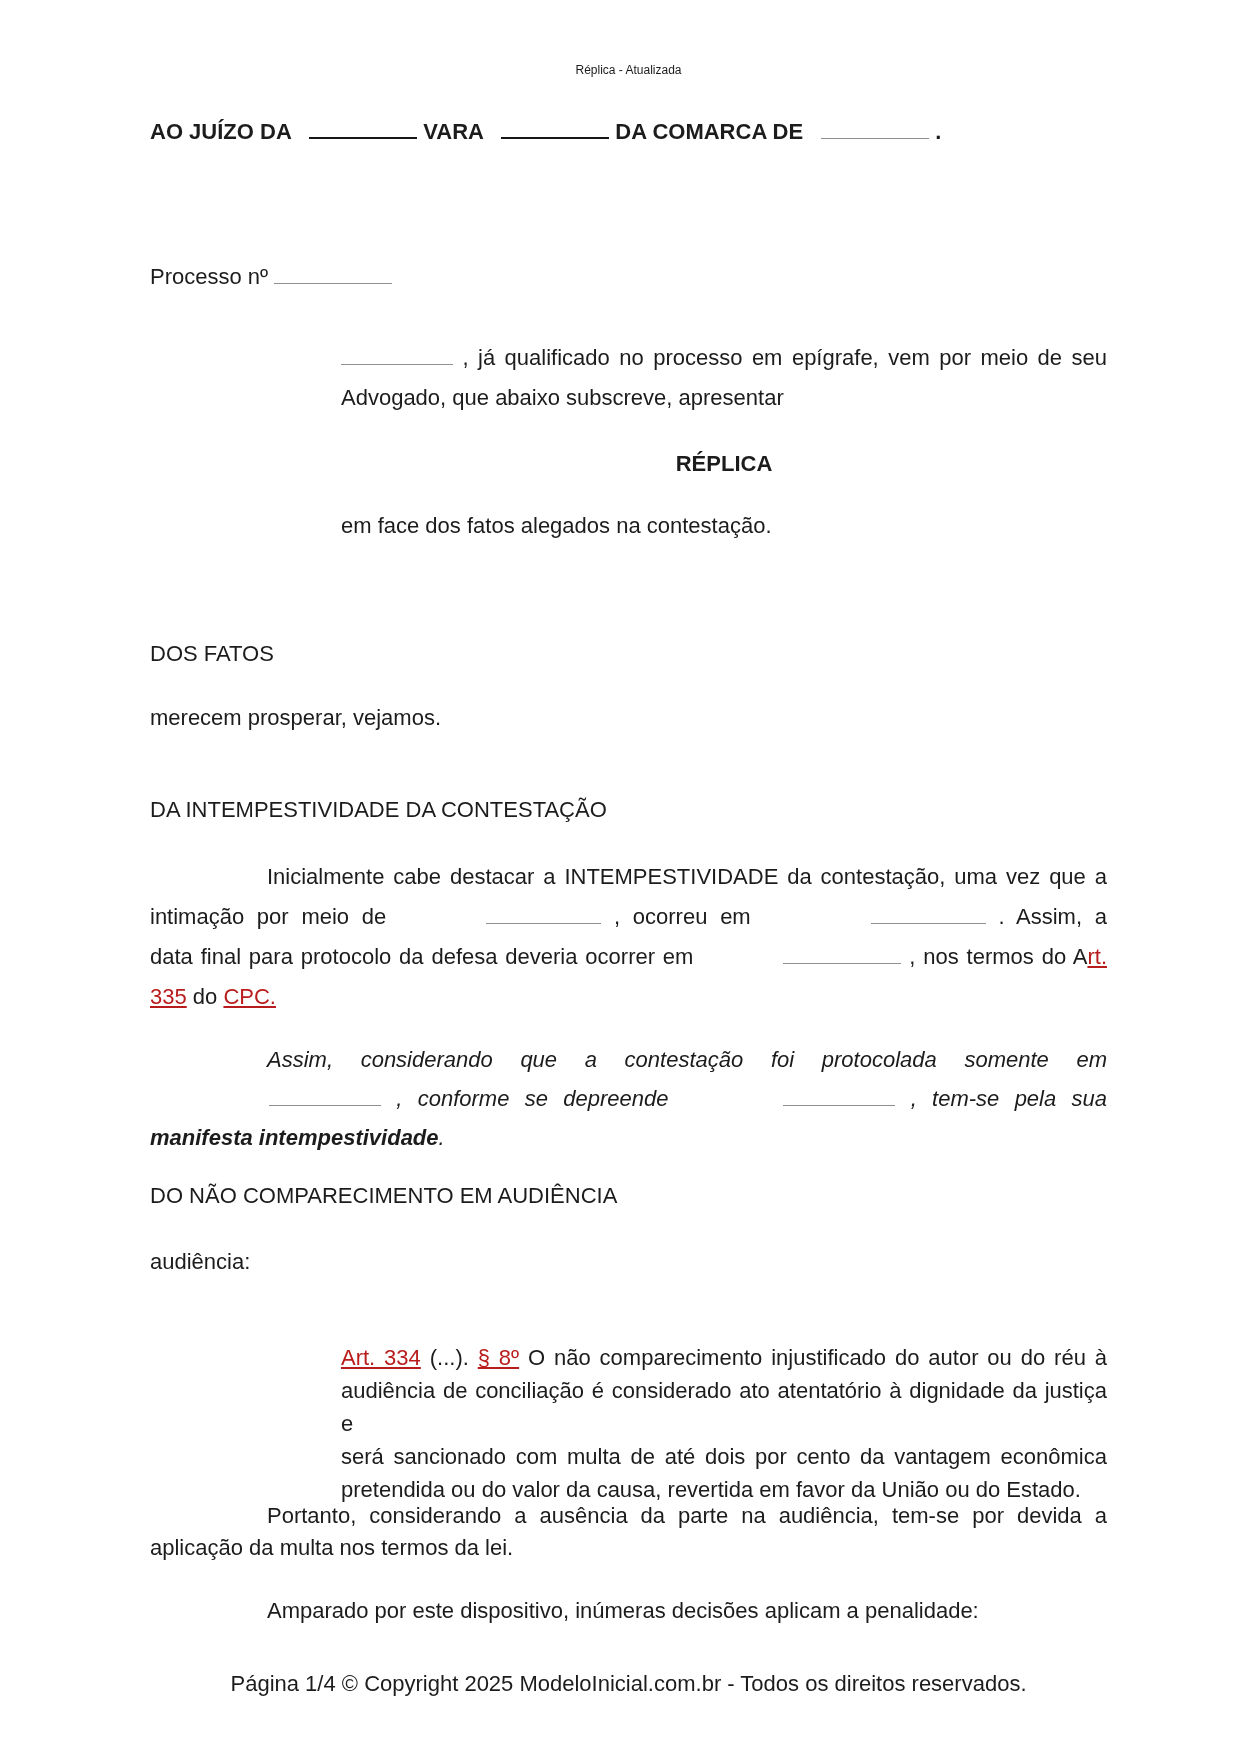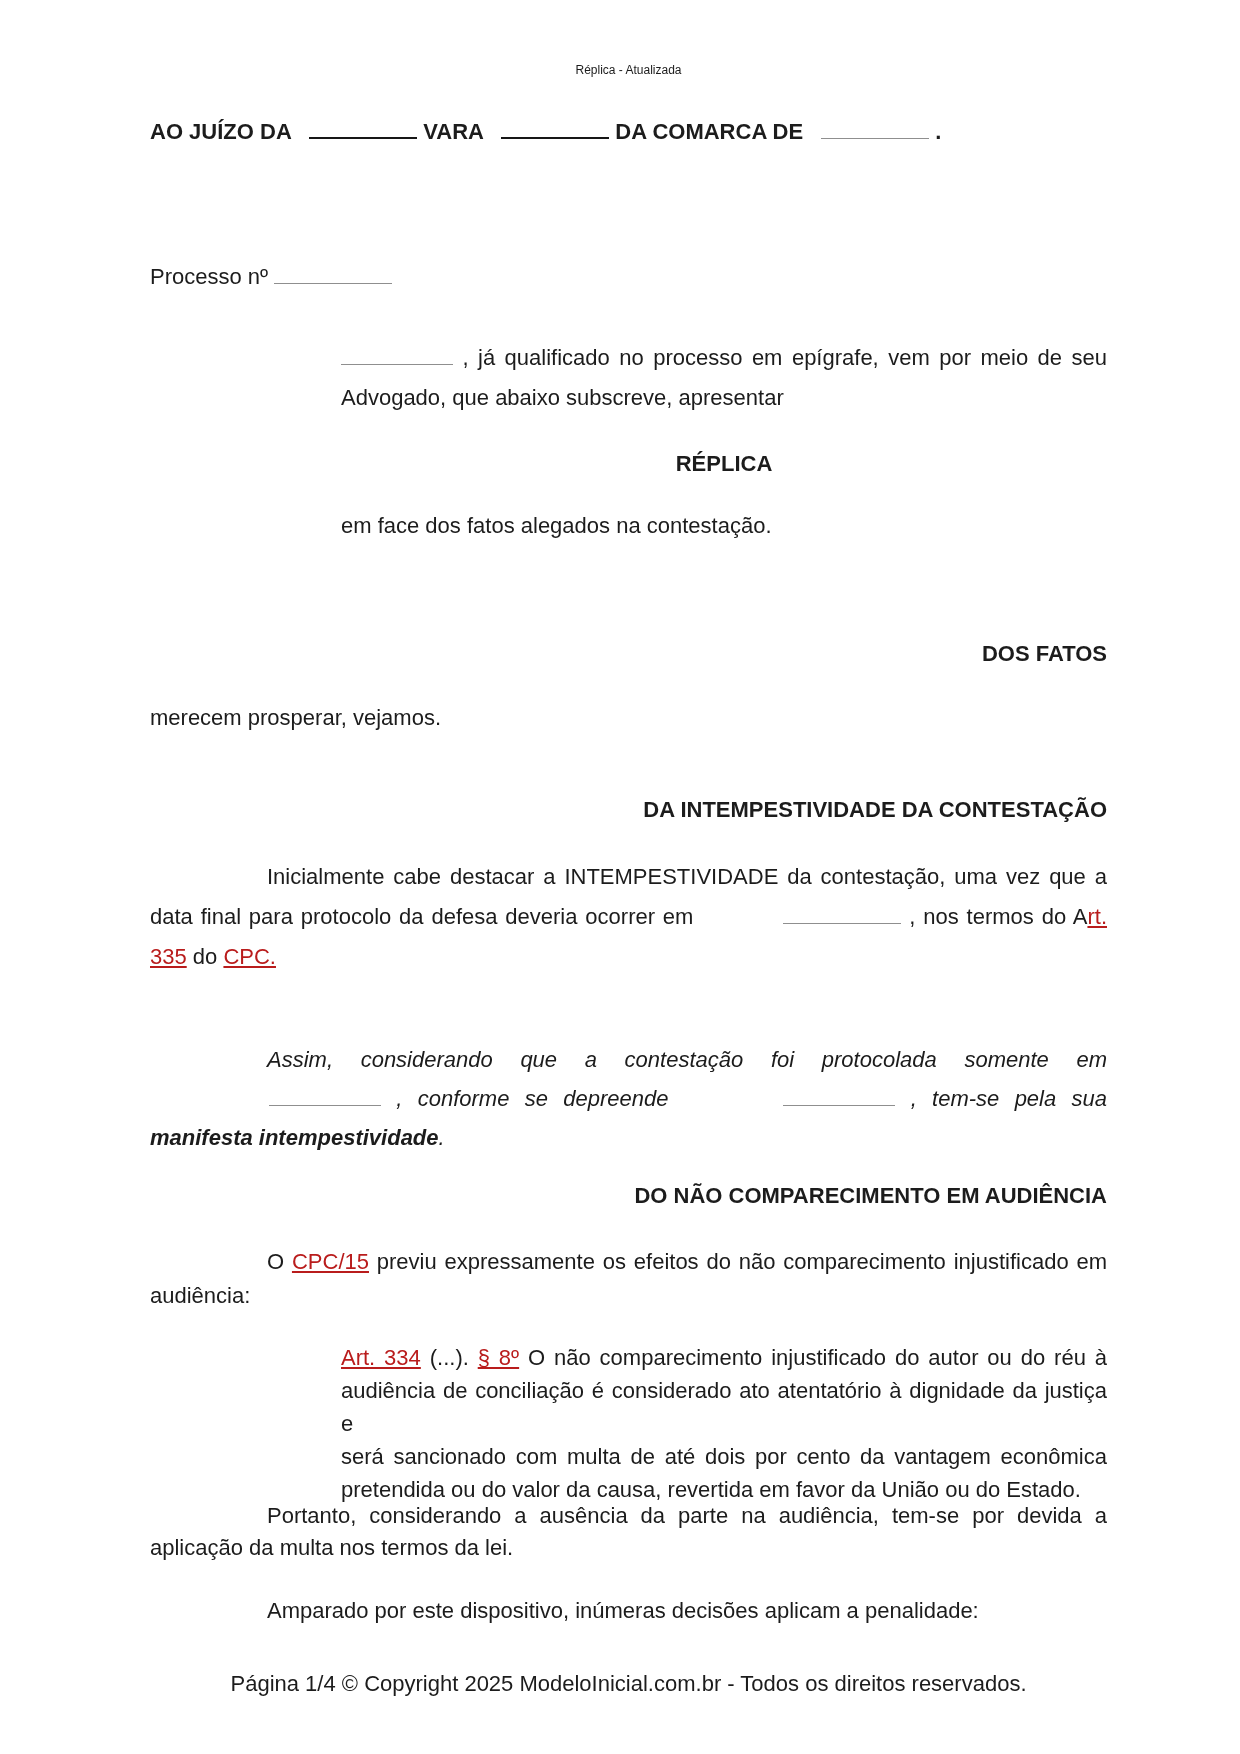--- a/index.html
+++ b/index.html
@@ -3,21 +3,21 @@
 <meta charset="utf-8">
 <style>
   html,body{margin:0;padding:0;background:#ffffff;}
   #page{position:relative;width:1240px;height:1754px;background:#ffffff;overflow:hidden;
         font-family:"Liberation Sans","DejaVu Sans",sans-serif;color:#1c1c1c;}
   .blk{position:absolute;font-size:22px;}
   .line{min-height:1em;}
   .j{text-align:justify;text-align-last:justify;}
   .lnk{color:#b91c1c;text-decoration:underline;cursor:pointer;}
   .bold{font-weight:bold;}
-  .hd{font-weight:bold;text-align:right;}
+  .hd{font-weight:normal;}
   .blank{display:inline-block;height:25px;border-bottom:1px solid #6a6a6a;vertical-align:baseline;}
   .blank.thin{border-bottom:1px solid #8f8f8f;}
 
   #b-title{top:57px;left:150px;width:957px;text-align:center;font-size:12px;line-height:26px;}
   #b-court{top:112px;left:150px;width:957px;font-weight:bold;line-height:32px;}
   #b-court .blank{border-bottom:2px solid #161616;}
   #b-court .blank.thin{border-bottom:1px solid #8f8f8f;}
   #b-processo{top:258px;left:150px;width:957px;line-height:32px;}
   #b-intro{top:338px;left:341px;width:766px;line-height:40px;}
   #b-replica{top:448px;left:341px;width:766px;text-align:center;font-weight:bold;line-height:32px;}
@@ -53,31 +53,31 @@
   <div class="blk" id="b-emface">
       <div class="line"><span>em face dos fatos alegados na contestação.</span></div>
     </div>
   <div class="blk hd" id="b-dosfatos">DOS FATOS</div>
   <div class="blk" id="b-p1">
       <div class="line"><span>merecem prosperar, vejamos.</span></div>
     </div>
   <div class="blk hd" id="b-daintemp">DA INTEMPESTIVIDADE DA CONTESTAÇÃO</div>
   <div class="blk" id="b-p2">
       <div class="line j" style="text-indent: 117px;"><span>Inicialmente cabe destacar a INTEMPESTIVIDADE da contestação, uma vez que a</span></div>
+      <div class="line j"><span>intimação por meio de</span><span class="blank thin" style="width: 115px; margin-left: 100px;"></span><span> , ocorreu em</span><span class="blank thin" style="width: 115px; margin-left: 120px;"></span><span> . Assim, a</span></div>
       <div class="line j"><span>data final para protocolo da defesa deveria ocorrer em</span><span class="blank thin" style="width: 118px; margin-left: 90px;"></span><span> , nos termos do A</span><a class="lnk">rt.</a></div>
       <div class="line"><a class="lnk">335</a><span> do </span><a class="lnk">CPC.</a></div>
     </div>
   <div class="blk" id="b-p3">
       <div class="line j" style="text-indent: 117px;"><span>Assim, considerando que a contestação foi protocolada somente em</span></div>
       <div class="line j" style="padding-left: 119px;"><span class="blank thin" style="width: 112px;"></span><span> , conforme se depreende</span><span class="blank thin" style="width: 112px; margin-left: 115px;"></span><span> , tem-se pela sua</span></div>
       <div class="line"><span class="bold">manifesta intempestividade</span><span>.</span></div>
     </div>
   <div class="blk hd" id="b-donao">DO NÃO COMPARECIMENTO EM AUDIÊNCIA</div>
   <div class="blk" id="b-p4">
-      <div class="line j" style="text-indent: 117px;"><span>O </span><a class="lnk">CPC/15</a><span> previu expressamente os efeitos do não comparecimento injustificado em</span></div>
       <div class="line"><span>audiência:</span></div>
     </div>
   <div class="blk" id="b-quote">
       <div class="line j"><a class="lnk">Art. 334</a><span> (...). </span><a class="lnk">§ 8º</a><span> O não comparecimento injustificado do autor ou do réu à</span></div>
       <div class="line j"><span>audiência de conciliação é considerado ato atentatório à dignidade da justiça e</span></div>
       <div class="line j"><span>será sancionado com multa de até dois por cento da vantagem econômica</span></div>
       <div class="line"><span>pretendida ou do valor da causa, revertida em favor da União ou do Estado.</span></div>
     </div>
   <div class="blk" id="b-p5">
       <div class="line j" style="text-indent: 117px;"><span>Portanto, considerando a ausência da parte na audiência, tem-se por devida a</span></div>

